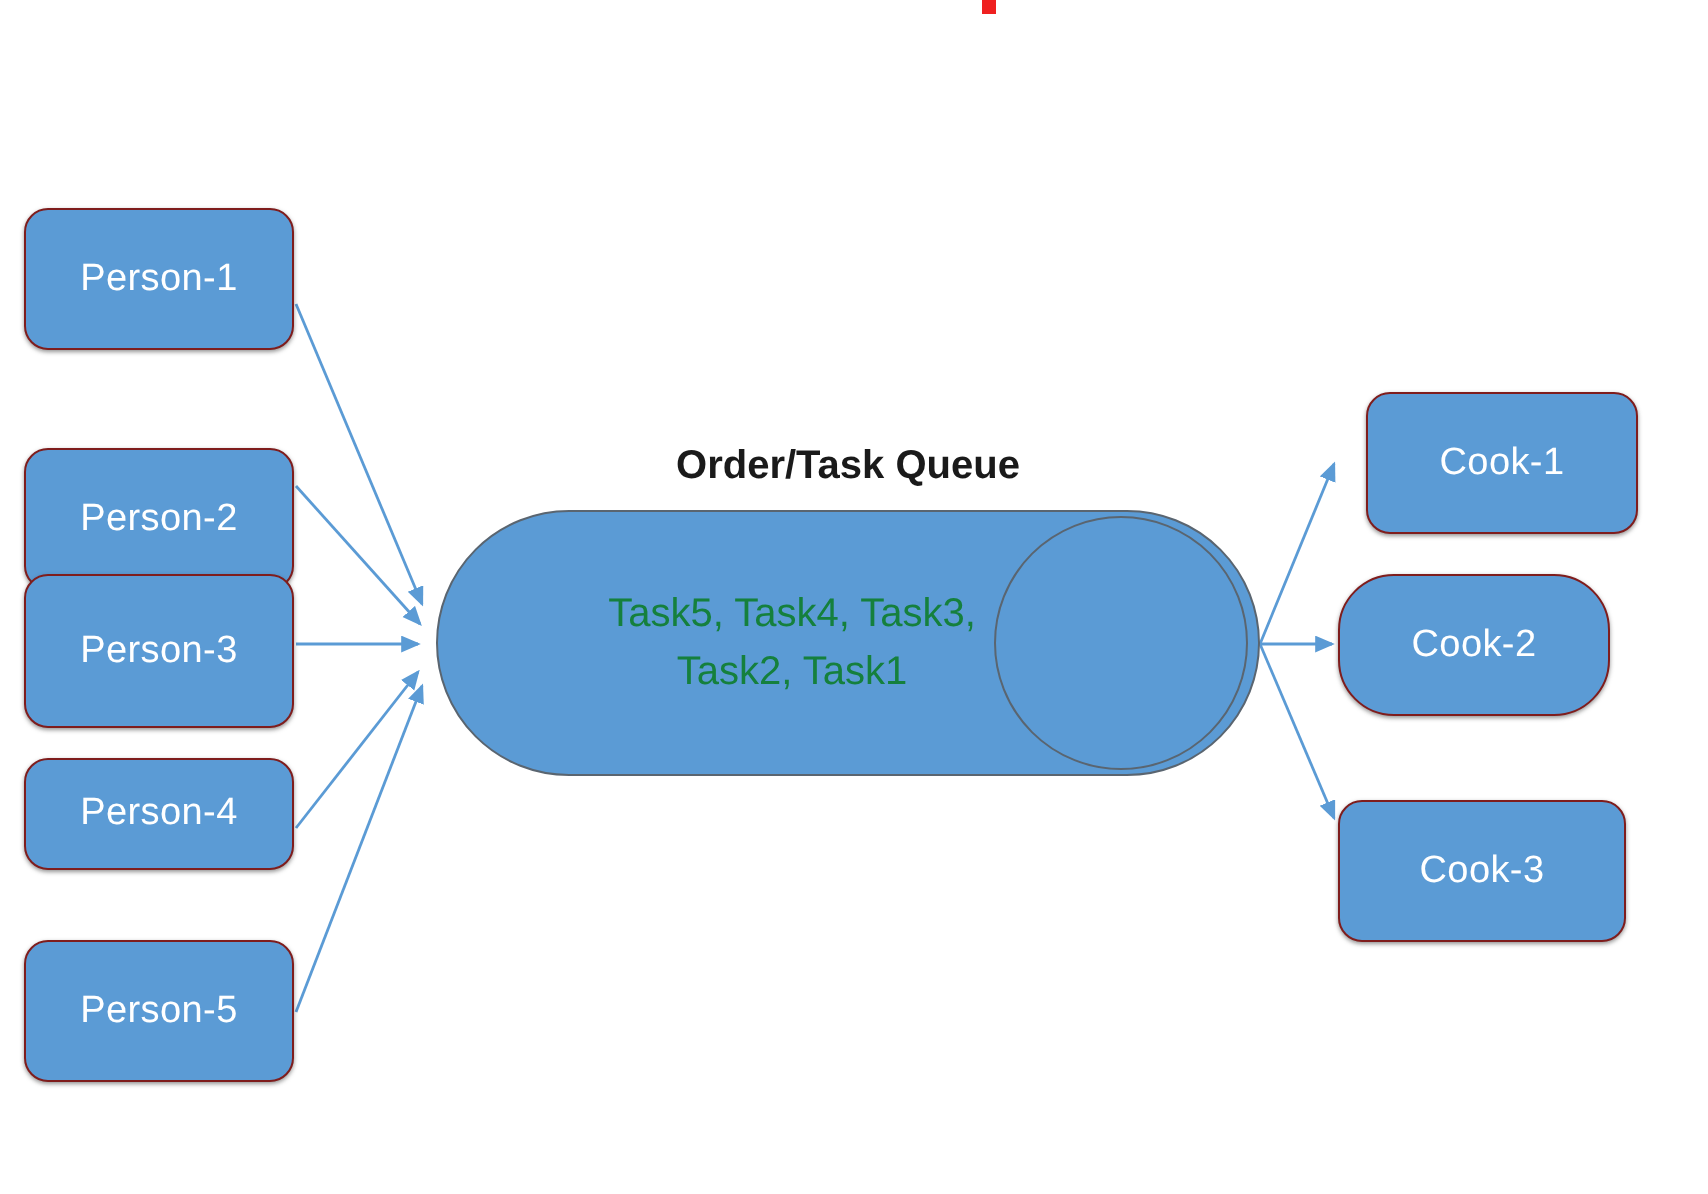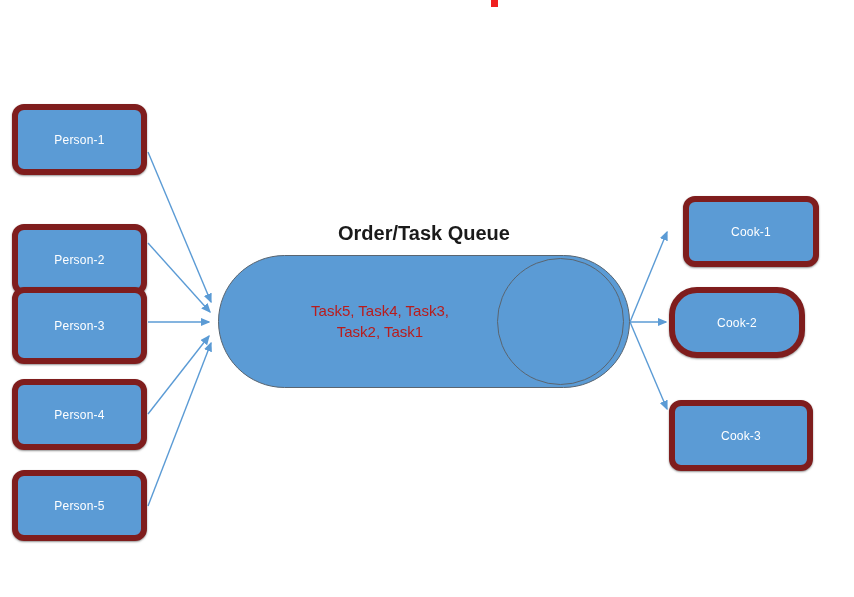--- a/index.html
+++ b/index.html
@@ -23,27 +23,27 @@
     left: 0;
     top: 0;
     width: 854px;
     height: 597px;
     pointer-events: none;
   }
   .node {
     position: absolute;
     box-sizing: border-box;
     background: #5B9BD5;
-    border: 6px solid #7f1d1d;
+    border: 1px solid #7f1d1d;
     border-radius: 12px;
     color: #ffffff;
     display: flex;
     align-items: center;
     justify-content: center;
-    font-size: 12px;
+    font-size: 19px;
     font-weight: 400;
     letter-spacing: 0.2px;
     box-shadow: 0 1px 2px rgba(60,60,60,0.55);
     z-index: 3;
   }
   .person-node { }
   .cook-node { }
   .queue-wrap {
     position: absolute;
     z-index: 2;
@@ -62,26 +62,26 @@
   .queue-circle {
     position: absolute;
     box-sizing: border-box;
     background: #5B9BD5;
     border: 1px solid #5a6570;
     border-radius: 50%;
   }
   .queue-label {
     position: absolute;
     width: 100%;
-    left: 0;
+    left: 16px;
     top: 50%;
     transform: translateY(-50%);
     text-align: center;
-    color: #b91c1c;
-    font-size: 15px;
+    color: #15803d;
+    font-size: 20px;
     line-height: 1.45;
     z-index: 4;
     padding: 0 96px 0 8px;
     box-sizing: border-box;
     white-space: pre-line;
   }
   .queue-title {
     position: absolute;
     text-align: center;
     color: #1a1a1a;
@@ -124,21 +124,21 @@
 
   <div class="node person-node" style="left:12px; top:104px; width:135px; height:71px;">
     <span>Person-1</span>
   </div>
   <div class="node person-node" style="left:12px; top:196px; width:135px; height:71px;margin-top:28px;">
     <span>Person-2</span>
   </div>
   <div class="node person-node" style="left:12px; top:287px; width:135px; height:77px;">
     <span>Person-3</span>
   </div>
-  <div class="node person-node" style="left:12px; top:379px; width:135px; height:71px;">
+  <div class="node person-node" style="left:12px; top:379px; width:135px; height:56px;">
     <span>Person-4</span>
   </div>
   <div class="node person-node" style="left:12px; top:470px; width:135px; height:71px;">
     <span>Person-5</span>
   </div>
 
   <div class="queue-title" style="left:218px; top:222px; width:412px;">Order/Task Queue</div>
 
   <div class="queue-wrap" style="left:218px; top:255px; width:412px; height:133px;">
     <div class="queue-body"></div>

